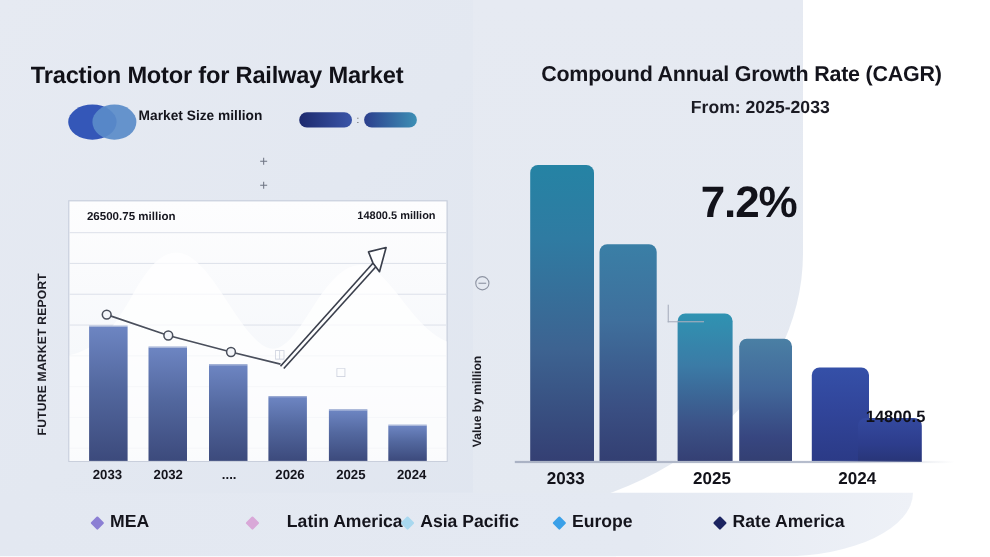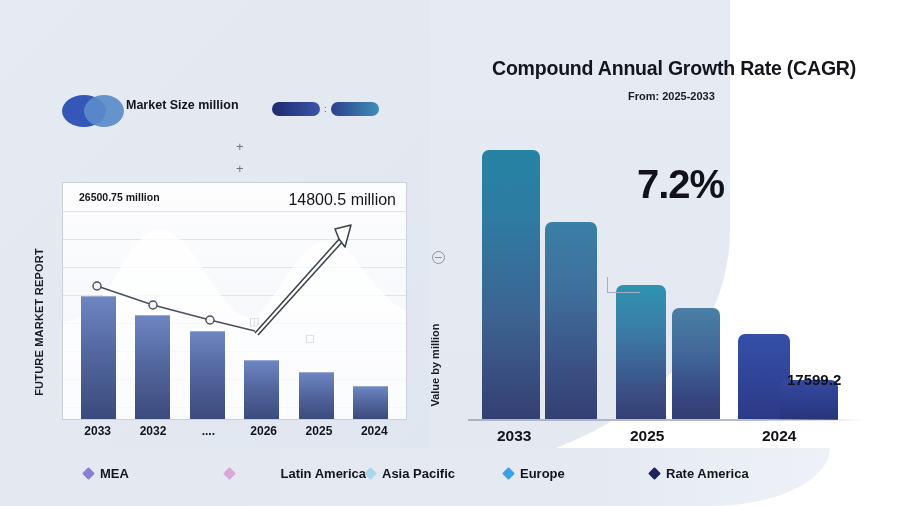--- a/index.html
+++ b/index.html
@@ -62,21 +62,21 @@
     left: 492px; top: 57px;
     font-size: 19.5px;
     font-weight: bold;
     color: #14141c;
     letter-spacing: -0.2px;
     white-space: nowrap;
   }
   .subtitle-right {
     position: absolute;
     left: 628px; top: 90px;
-    font-size: 11px;
+    font-size: 16px;
     font-weight: bold;
     color: #1b1b24;
     white-space: nowrap;
   }
 
   
   .brand-mark {
     position: absolute;
     left: 62px; top: 95px;
     width: 62px; height: 32px;
@@ -154,22 +154,22 @@
     left: 16px; top: 8px;
     font-size: 10.5px;
     font-weight: bold;
     color: #16161f;
     white-space: nowrap;
     z-index: 6;
   }
   .value-label-r {
     position: absolute;
     right: 10px; top: 8px;
-    font-size: 16px;
-    font-weight: normal;
+    font-size: 10px;
+    font-weight: bold;
     color: #16161f;
     white-space: nowrap;
     z-index: 6;
   }
   .bars-left {
     position: absolute;
     left: 8px; right: 8px; bottom: 0;
     height: 196px;
     display: flex;
     align-items: flex-end;
@@ -303,21 +303,21 @@
     display: flex;
     align-items: center;
     gap: 7px;
   }
   .legend-dot {
     width: 9px; height: 9px;
     transform: rotate(45deg);
     border-radius: 1px;
   }
   .legend-text {
-    font-size: 13px;
+    font-size: 16px;
     font-weight: bold;
     color: #14141c;
     white-space: nowrap;
   }
 
   .ghost-icon {
     position: absolute;
     color: #c8cddb;
     font-size: 11px;
   }
@@ -325,20 +325,21 @@
 </head>
 <body>
 
 <div id="canvas">
 
   <div class="bg-left"></div>
   <div class="bg-right-white"></div>
   <div class="bg-blob2"></div>
   <div class="bg-bottom-strip"></div>
 
+  <div class="title-left">Traction Motor for Railway Market</div>
 
   <div class="brand-mark">
     <div class="c1"></div>
     <div class="c2"></div>
   </div>
   <div class="brand-label">Market Size million</div>
 
   <div class="pill-group">
     <div class="pill a"></div>
     <div class="pill-sep">:</div>
@@ -439,21 +440,21 @@
   <div class="baseline-r"></div>
   <div class="notch"></div>
 
   <div class="xaxis-right">
     <span style="left:497px; top:427px;">2033</span>
     <span style="left:630px; top:427px;">2025</span>
     <span style="left:762px; top:427px;">2024</span>
   </div>
 
   <div class="cagr-value">7.2%</div>
-  <div class="bar-value-right">17599.2</div>
+  <div class="bar-value-right">14800.5</div>
 
   <div class="legend">
     <div class="legend-item" style="width:141px;">
       <span class="legend-dot" style="background:#8b7fd4"></span>
       <span class="legend-text">MEA</span>
     </div>
     <div class="legend-item" style="width:141px;justify-content:space-between;">
       <span class="legend-dot" style="background:#d9a8d8"></span>
       <span class="legend-text">Latin America</span>
     </div>

